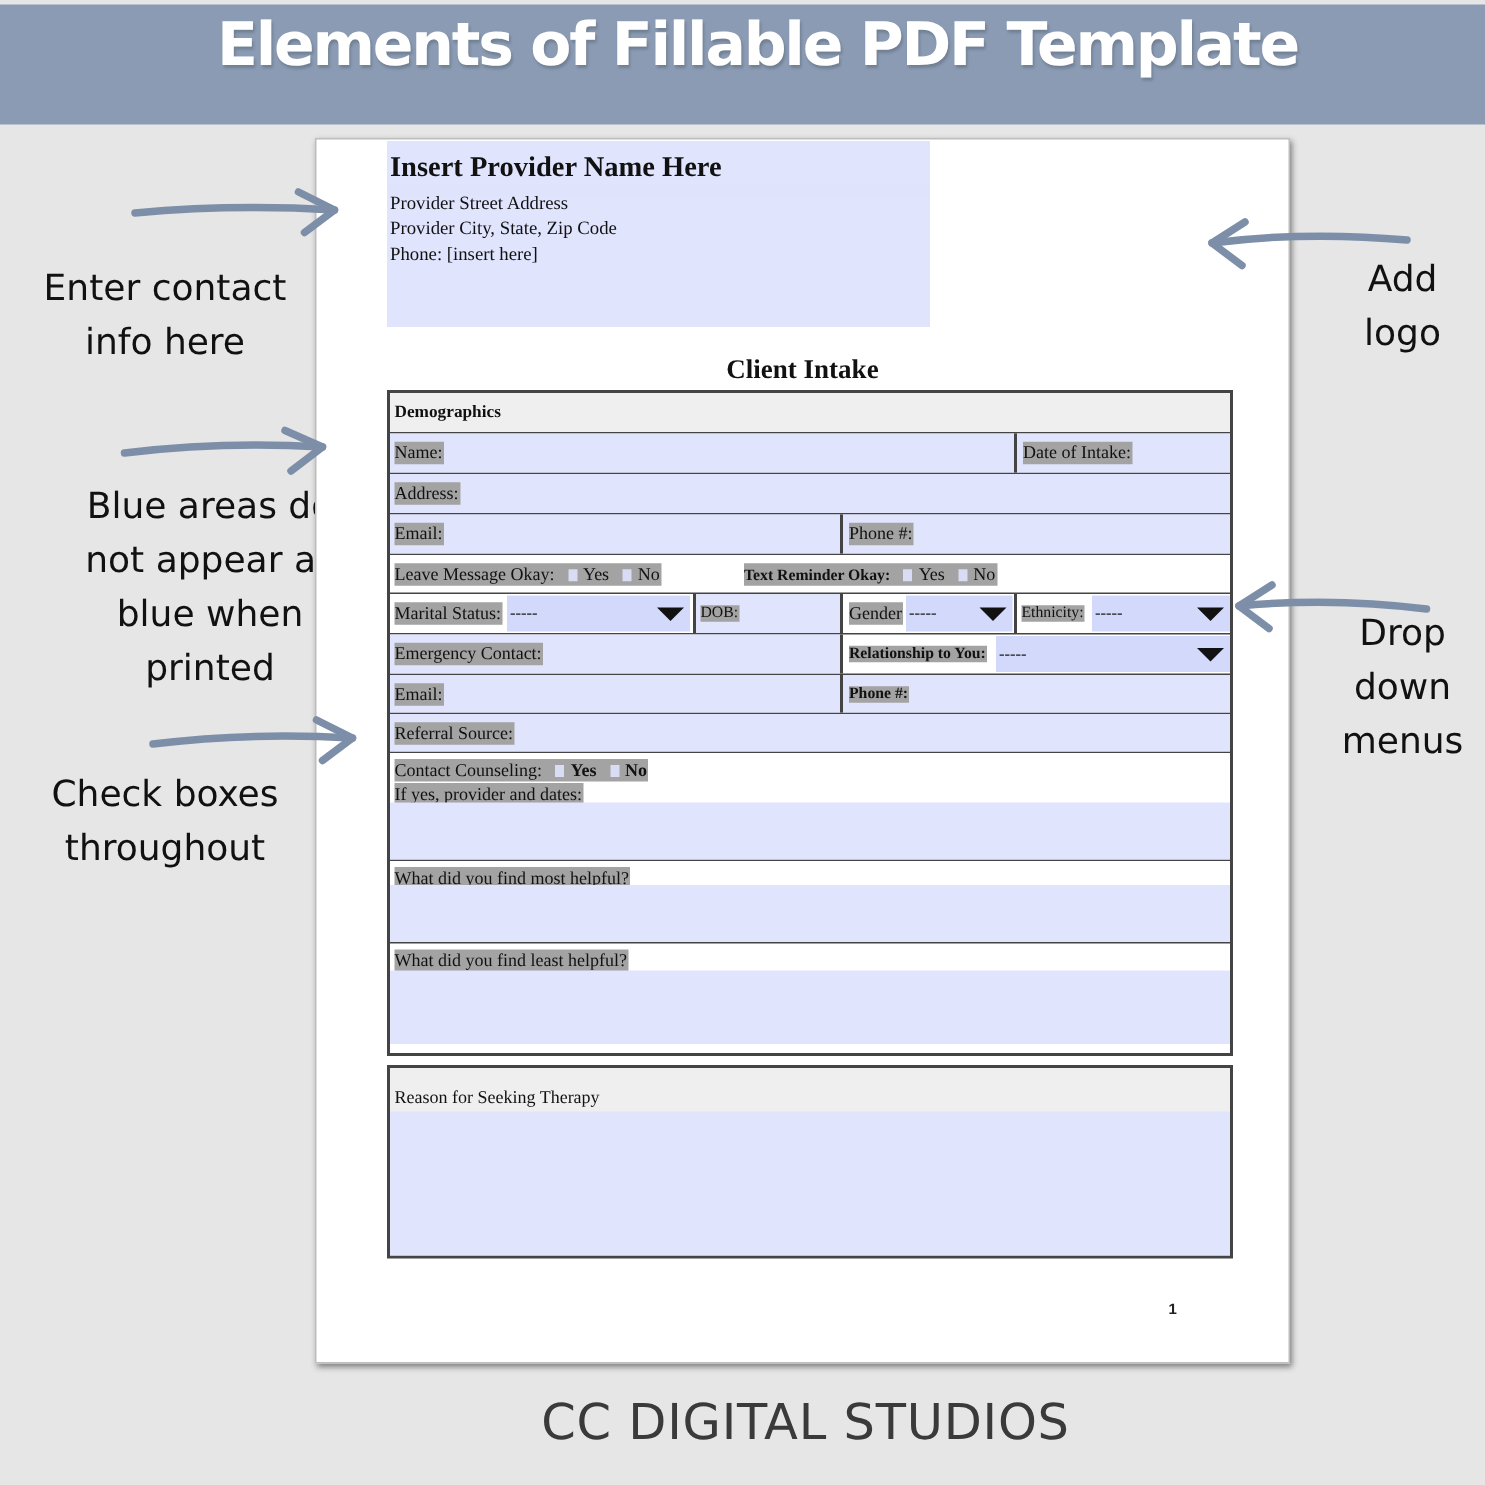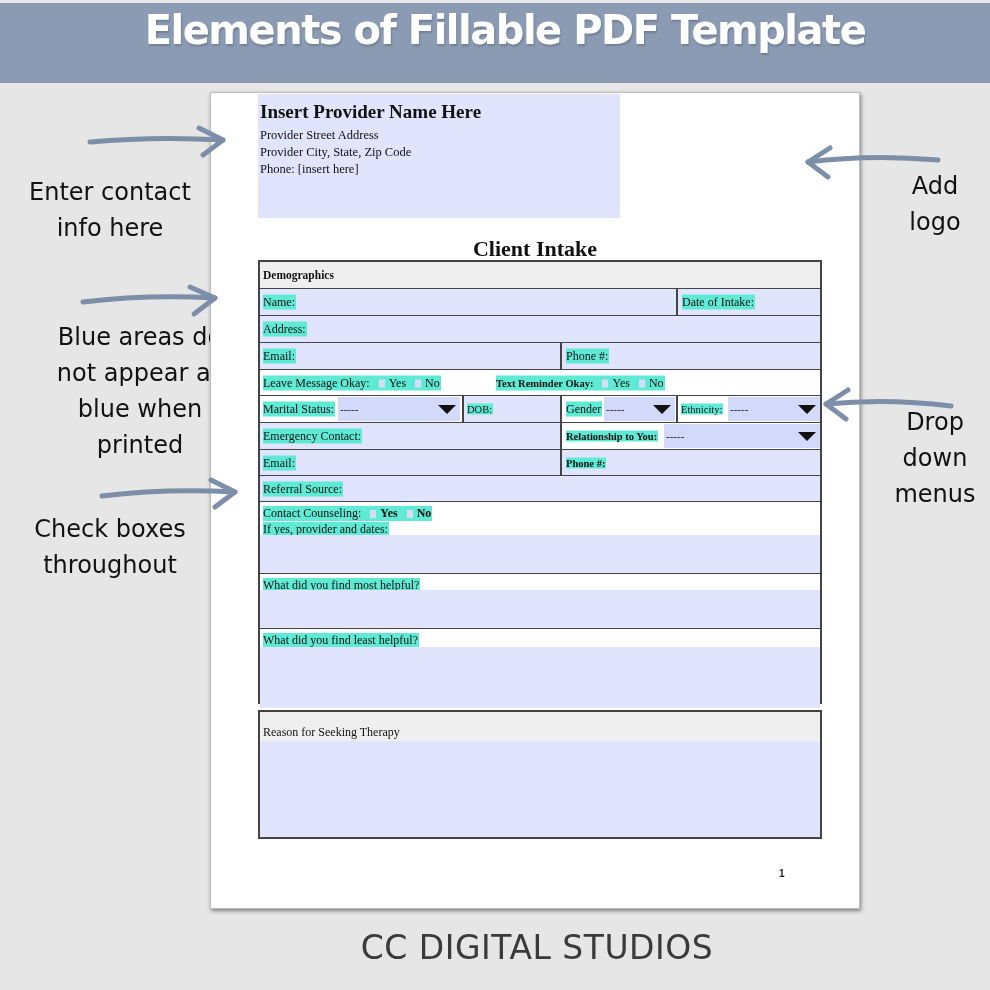--- a/index.html
+++ b/index.html
@@ -17,27 +17,27 @@
   .page { position: absolute; left: 210px; top: 92px; width: 650px; height: 817px; background: #ffffff;
     box-shadow: 1px 2px 4px rgba(0,0,0,0.45); border: 1px solid #bdbdbd; }
 
   .serif { font-family: "Liberation Serif", serif; color: #111; }
 
   .provider { position: absolute; left: 47px; top: 1px; width: 362px; height: 124px; background: #e0e4fd; }
   .provider-name { position: absolute; left: 2px; top: 7px; font-size: 19px; font-weight: bold; }
   .provider-stripe { position: absolute; left: 0; top: 29px; width: 100%; height: 8px; background: #dfe3fb; }
   .provider-line { position: absolute; left: 2px; font-size: 12.5px; }
 
-  .form-title { position: absolute; left: 0; right: 0; top: 143px; text-align: center; font-size: 22px; font-weight: bold; }
+  .form-title { position: absolute; left: 0; right: 0; top: 143px; text-align: center; font-size: 18px; font-weight: bold; }
 
   .table { position: absolute; left: 47px; top: 167px; width: 564px; height: 444px; border: 2px solid #444; }
   .row { position: absolute; left: 0; width: 100%; border-bottom: 1.5px solid #444; }
   .row.last { border-bottom: none; }
   .vline { position: absolute; top: 0; bottom: 0; width: 1.5px; background: #444; }
-  .lbl { position: absolute; left: 3px; top: 50%; transform: translateY(-50%); font-size: 12px; white-space: nowrap; background: #5eead4; padding-right: 1px; }
+  .lbl { position: absolute; left: 3px; top: 50%; transform: translateY(-50%); font-size: 12px; white-space: nowrap; background: #a3a3a3; padding-right: 1px; }
   .lbl-small { font-size: 10.5px; }
   .field { position: absolute; top: 0; bottom: 0; background: #e0e4fd; }
   .dd { position: absolute; top: 1px; bottom: 1px; background: #d2d9fa; }
   .dd-val { position: absolute; left: 2px; top: 50%; transform: translateY(-50%); font-size: 11px; }
   .dd-arrow { position: absolute; right: 4px; top: 50%; width: 0; height: 0; margin-top: -4px;
     border-left: 9px solid transparent; border-right: 9px solid transparent; border-top: 9px solid #111; }
   .cb { display: inline-block; width: 6px; height: 8px; background: #d8dcf4; margin: 0 4px 0 6px; vertical-align: -1px; }
   .bold { font-weight: bold; }
 
   .reason { position: absolute; left: 47px; top: 617px; width: 564px; height: 129px; border: 2px solid #444; }
@@ -188,21 +188,21 @@
       </span>
       <span class="lbl" style="top:20px; transform:none;">If yes, provider and dates:</span>
       <div class="field" style="top:33px; left:0; right:0; bottom:0;"></div>
     </div>
 
     <div class="row" style="top:312px; height:55px;">
       <span class="lbl" style="top:4px; transform:none;">What did you find most helpful?</span>
       <div class="field" style="top:16px; left:0; right:0; bottom:0;"></div>
     </div>
 
-    <div class="row last" style="top:367px; height:79px;">
+    <div class="row last" style="top:367px; height:67px;">
       <span class="lbl" style="top:4px; transform:none;">What did you find least helpful?</span>
       <div class="field" style="top:18px; left:0; right:0; bottom:0;"></div>
     </div>
   </div>
 
   <div class="reason serif">
     <div class="reason-head">
       <span class="lbl" style="background:transparent;">Reason for Seeking Therapy</span>
     </div>
     <div class="reason-body"></div>

